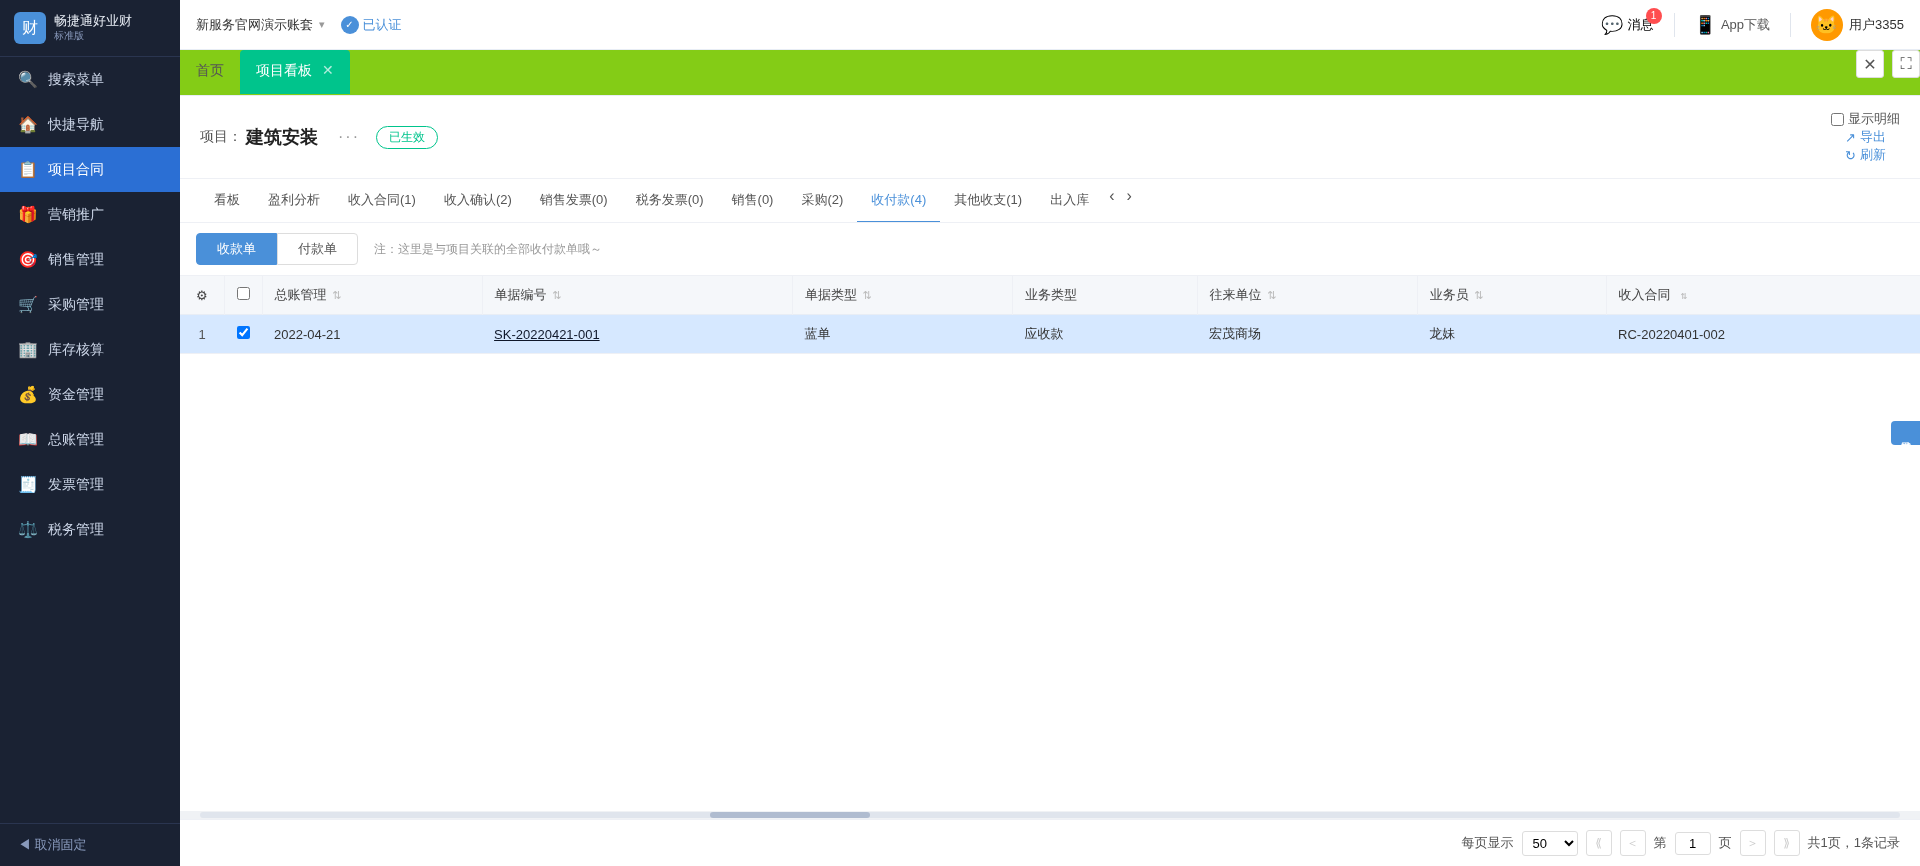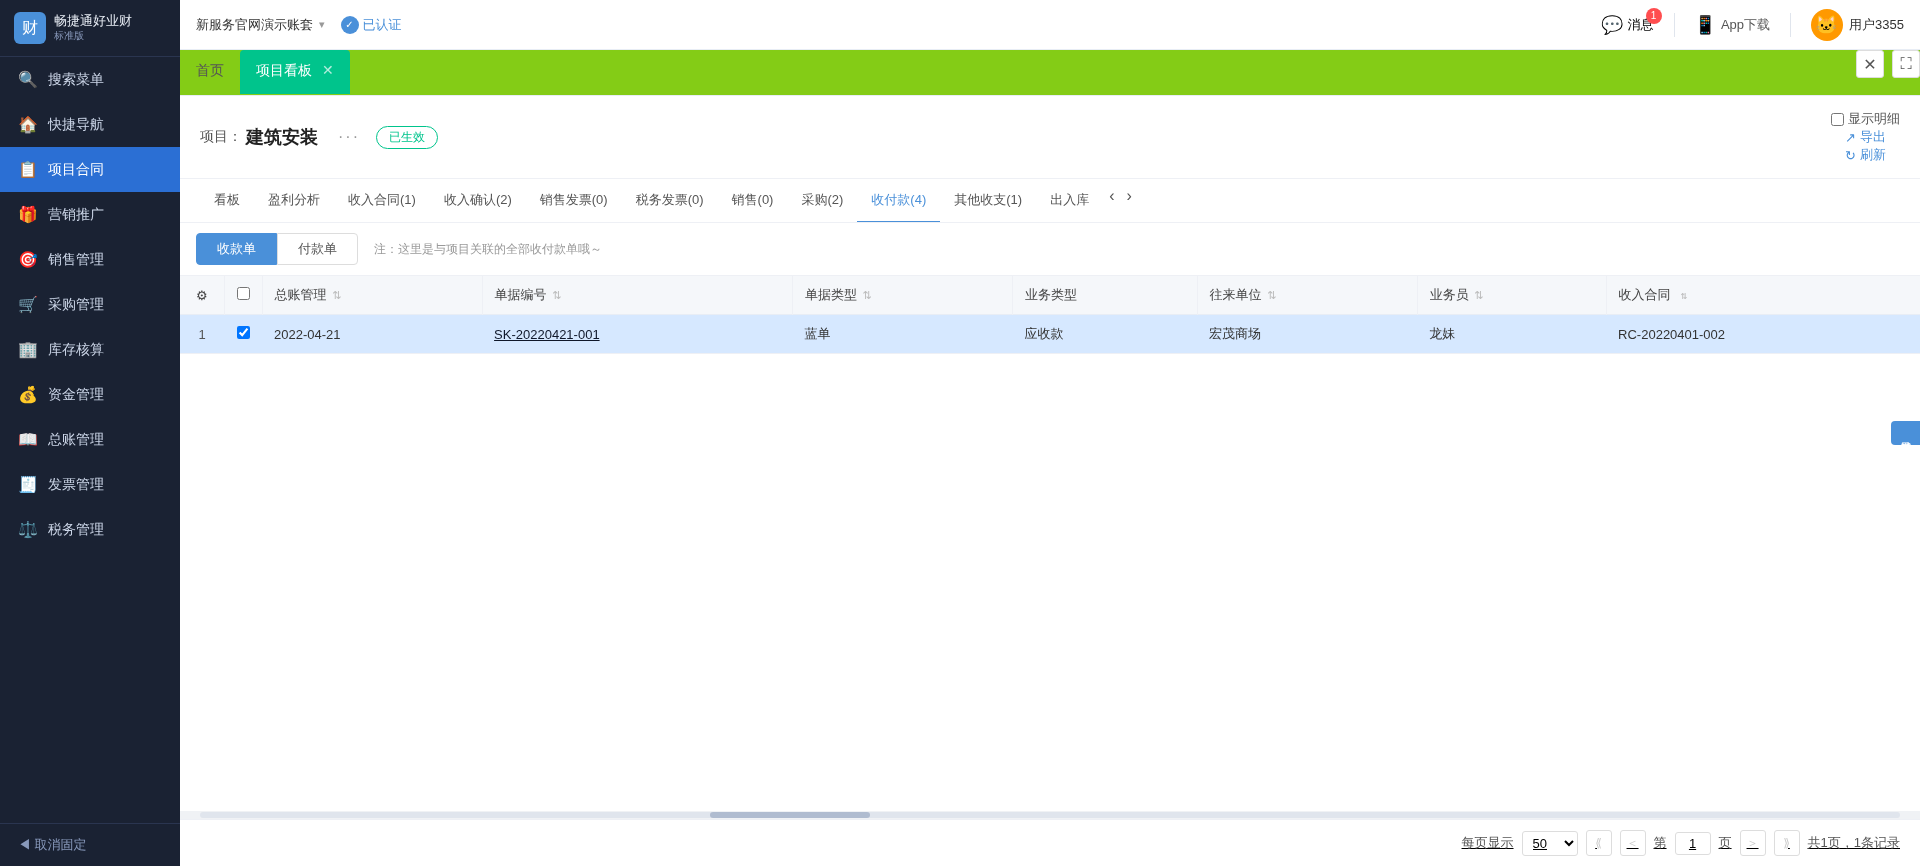--- a/index.html
+++ b/index.html
@@ -422,21 +422,20 @@
 
     
     .pagination {
       display: flex;
       align-items: center;
       justify-content: flex-end;
       padding: 10px 20px;
       gap: 8px;
       flex-shrink: 0;
       border-top: 1px solid #eef0f5;
-      text-decoration: underline;
     }
     .pagination-label { color: #555; font-size: 13px; }
     .pagination-select {
       border: 1px solid #ddd;
       padding: 3px 6px;
       border-radius: 3px;
       font-size: 13px;
       background: white;
     }
     .pagination-btn {

